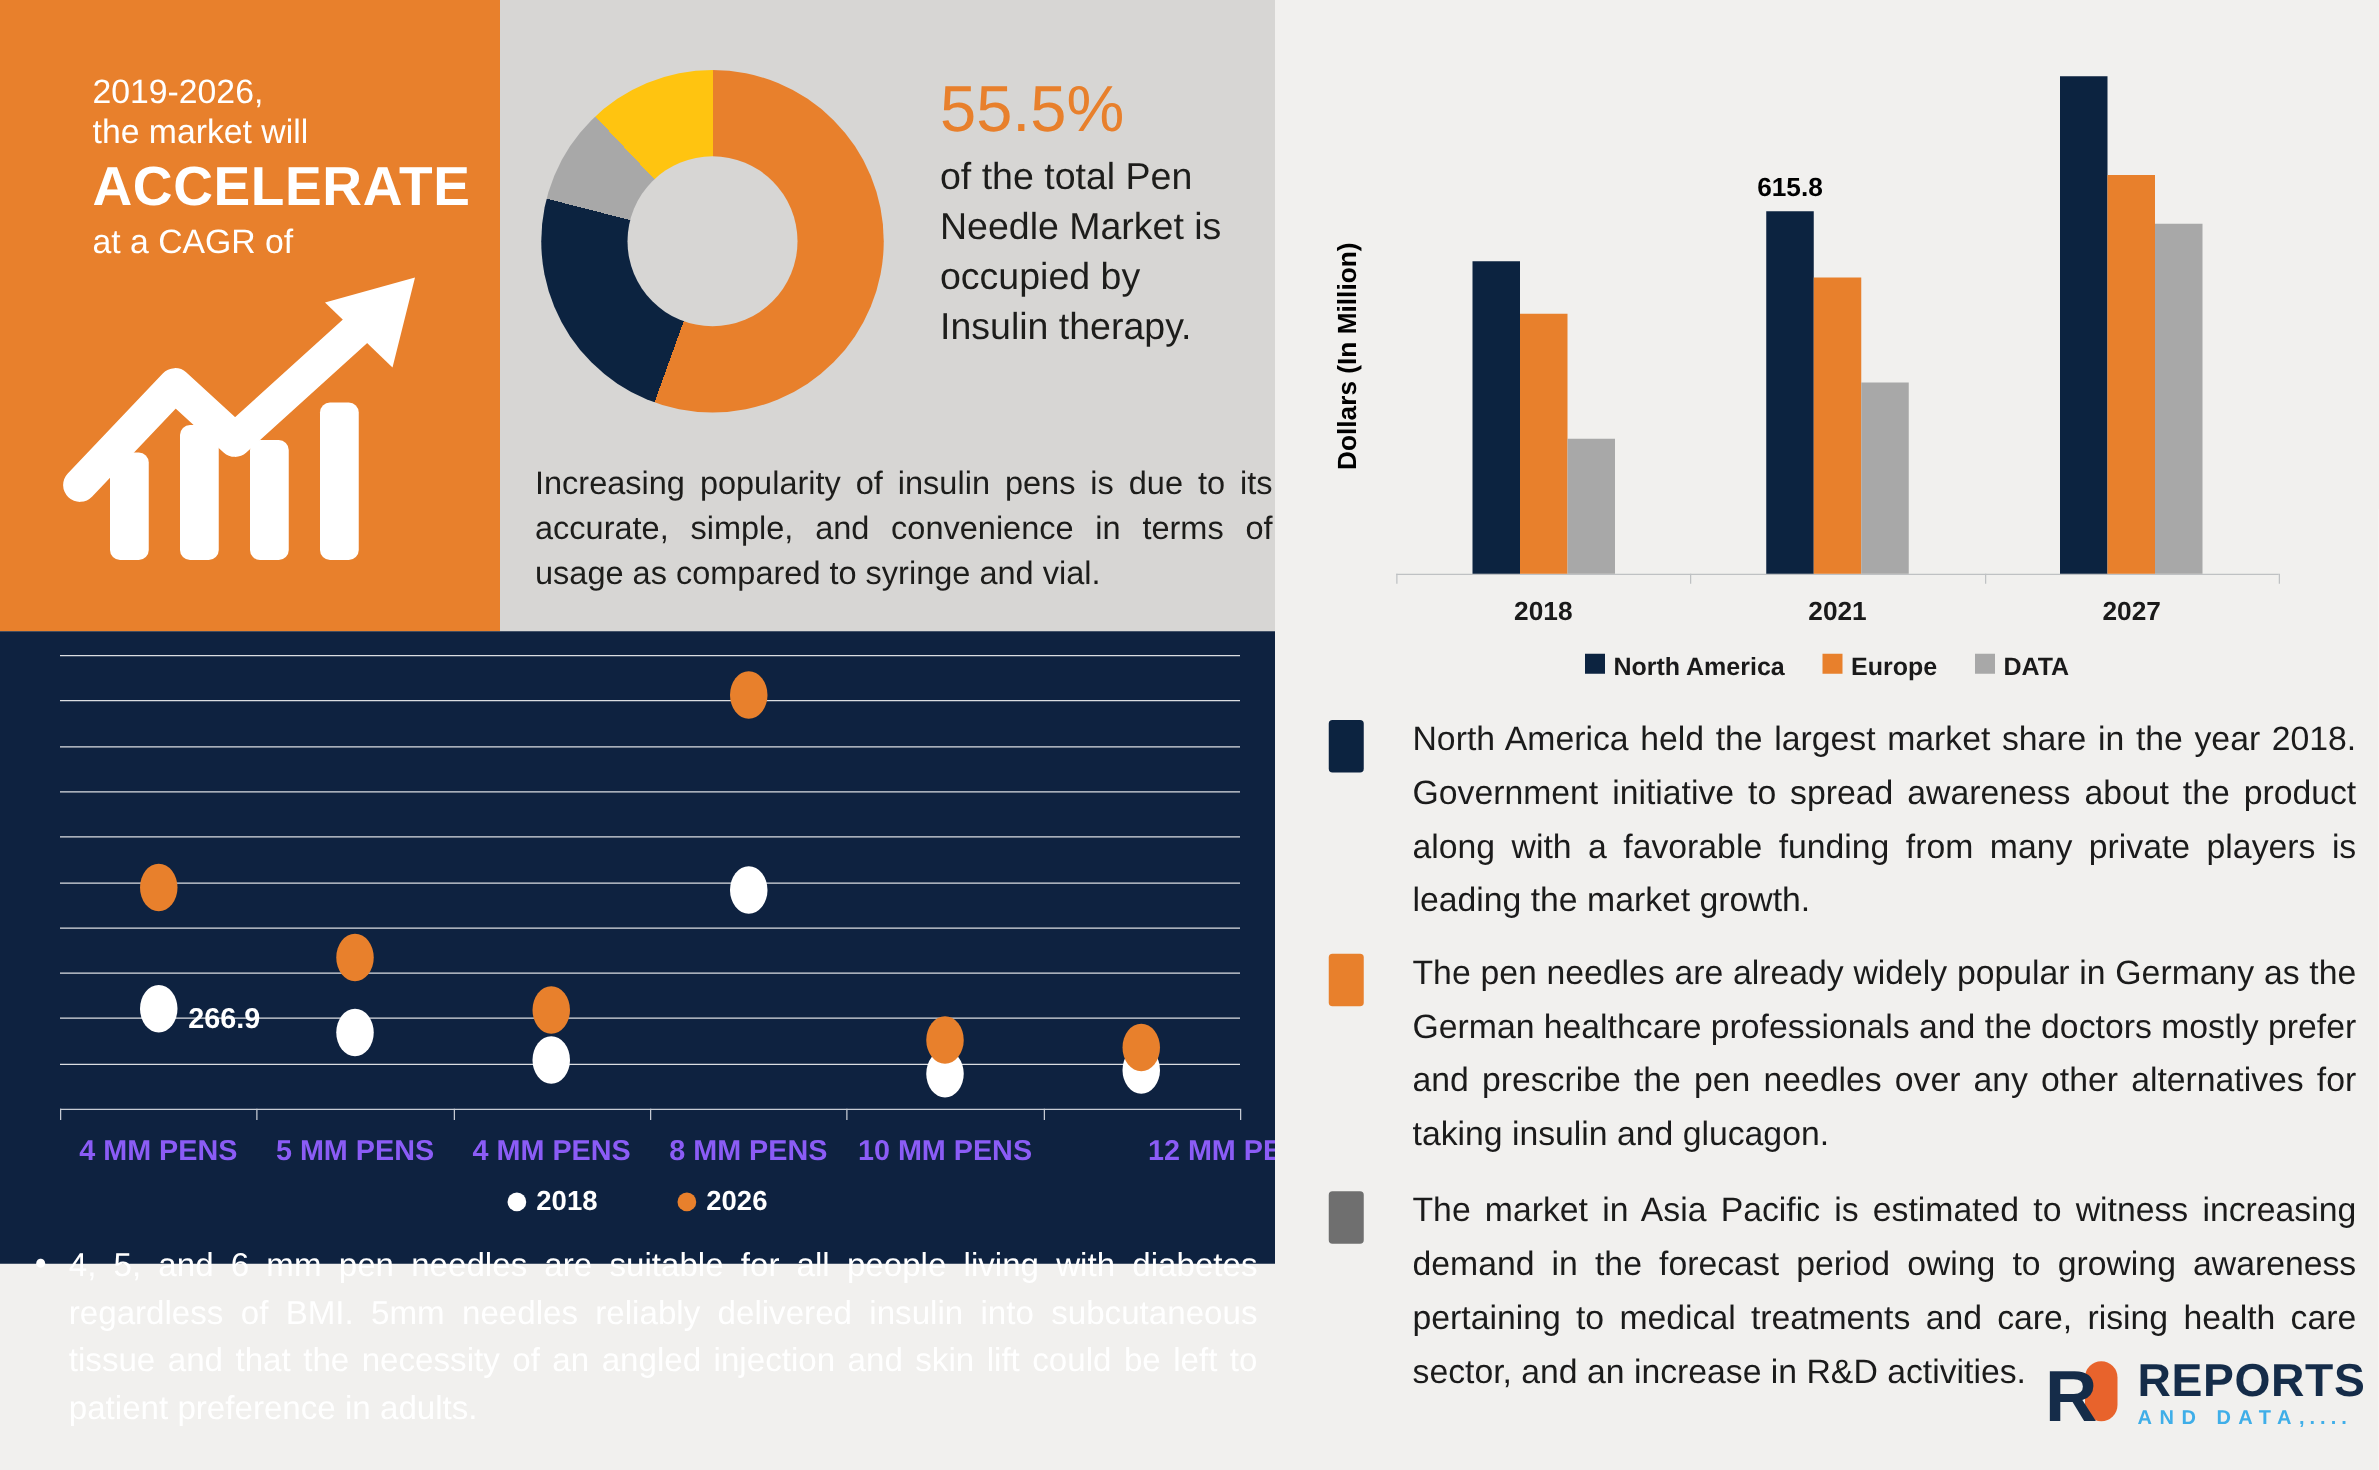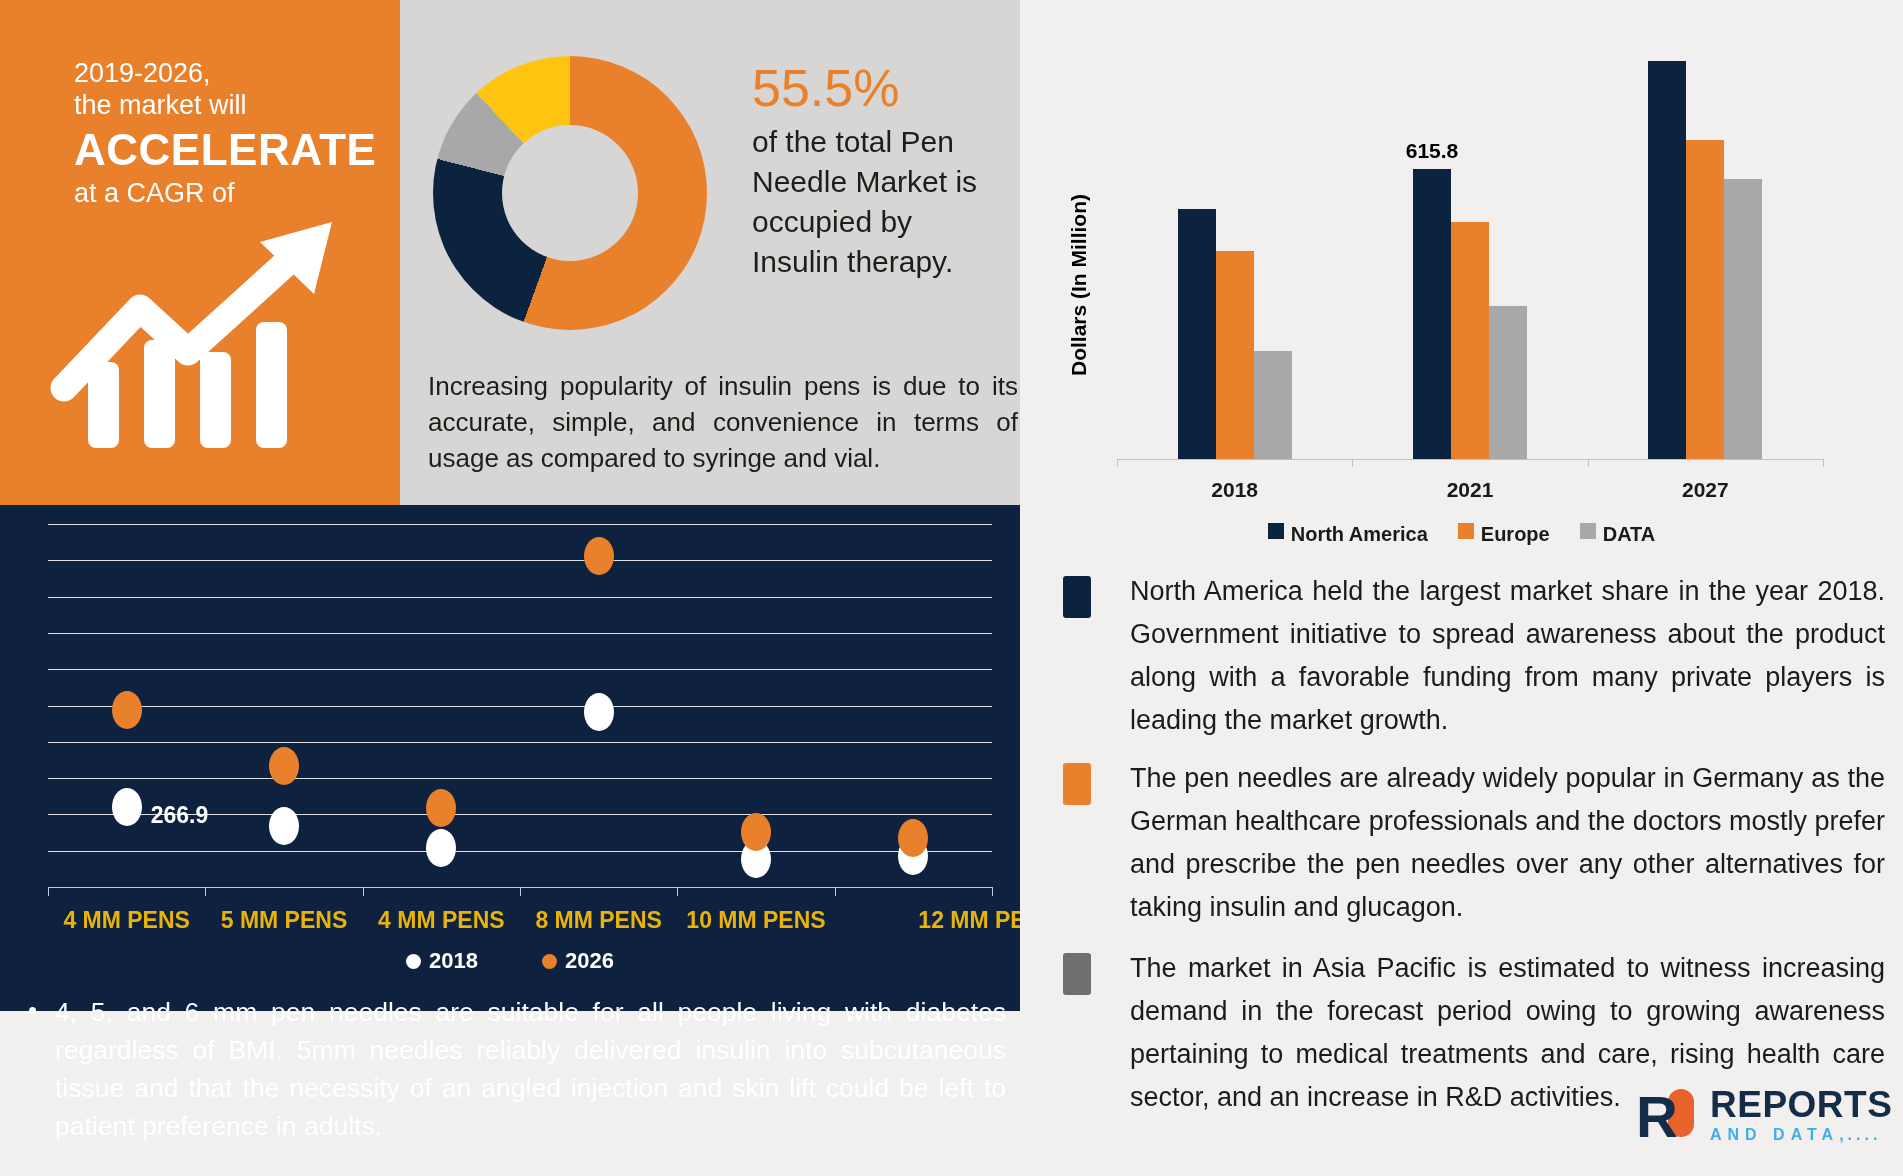--- a/index.html
+++ b/index.html
@@ -26,21 +26,21 @@
   #donut-caption{position:absolute;left:352px;top:122px;width:252px;font-size:30px;line-height:40px;color:#1d1d1b;}
   #donut-paragraph{position:absolute;left:28px;top:368px;width:590px;font-size:26px;line-height:36px;color:#1d1d1b;text-align:justify;}
 
   
   #dot-panel{left:0;top:505px;width:1020px;height:506px;background:#0E2240;color:#fff;}
   #dot-chart{position:absolute;left:48px;top:19px;width:944px;height:363px;border-bottom:1px solid #C6CBD3;}
   .gridline{position:absolute;left:0;width:100%;height:1px;background:rgba(255,255,255,.85);}
   .dot-tick{position:absolute;top:100%;width:1px;height:9px;background:#C6CBD3;}
   .dot{position:absolute;width:30px;height:38px;border-radius:50%;transform:translate(-50%,-50%);}
   .dot-value-label{position:absolute;font-size:23px;font-weight:700;color:#fff;transform:translateY(-50%);white-space:nowrap;}
-  .dot-cat-label{position:absolute;top:402px;transform:translateX(-50%);font-size:23px;font-weight:700;color:#eab308;white-space:nowrap;}
+  .dot-cat-label{position:absolute;top:402px;transform:translateX(-50%);font-size:23px;font-weight:700;color:#8b5cf6;white-space:nowrap;}
   #dot-legend{position:absolute;left:0;top:443px;width:1020px;display:flex;justify-content:center;gap:64px;}
   .dot-legend-item{display:flex;align-items:center;gap:8px;font-size:22px;font-weight:700;}
   .dot-legend-marker{width:15px;height:15px;border-radius:50%;}
   #dot-bullet-wrap{position:absolute;left:28px;top:488px;width:978px;}
   #dot-bullet-glyph{position:absolute;left:0;top:2px;font-size:26px;}
   #dot-bullet-text{margin-left:27px;font-size:26.5px;line-height:38px;text-align:justify;}
 
   
   #right-panel{left:1020px;top:0;width:883px;height:1176px;background:#F1F0EE;color:#1a1a1a;}
   #bar-chart{position:absolute;left:97px;top:40px;width:706px;height:419px;border-bottom:1px solid #BFC1C3;}

